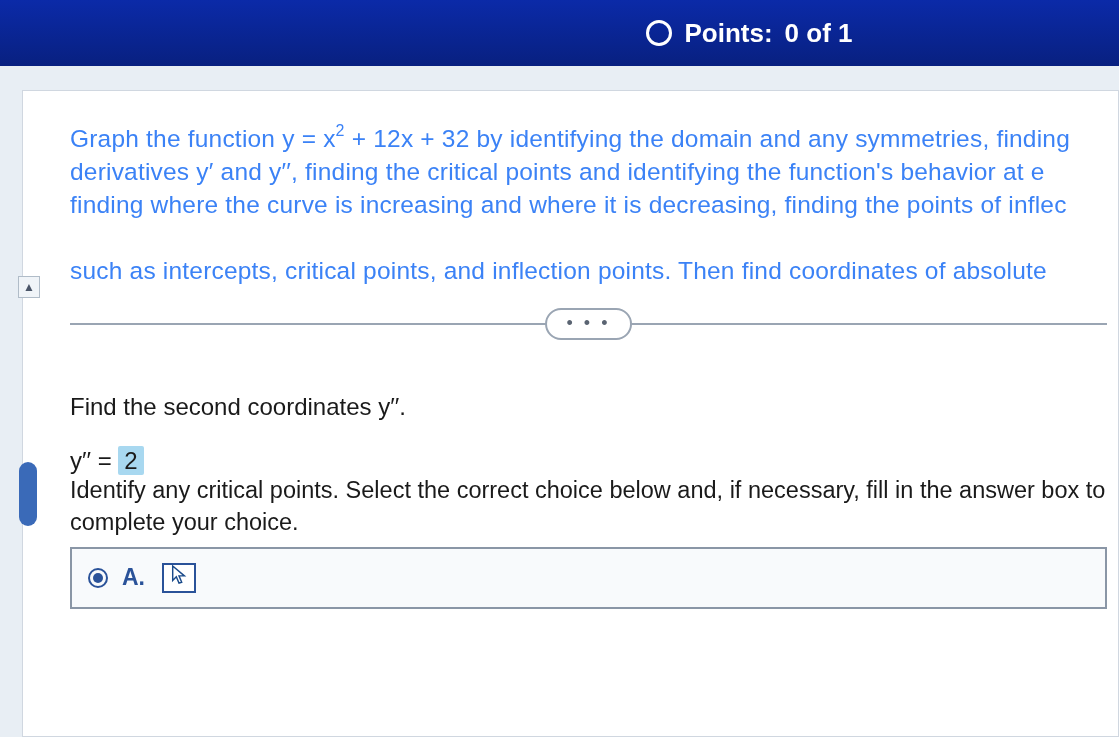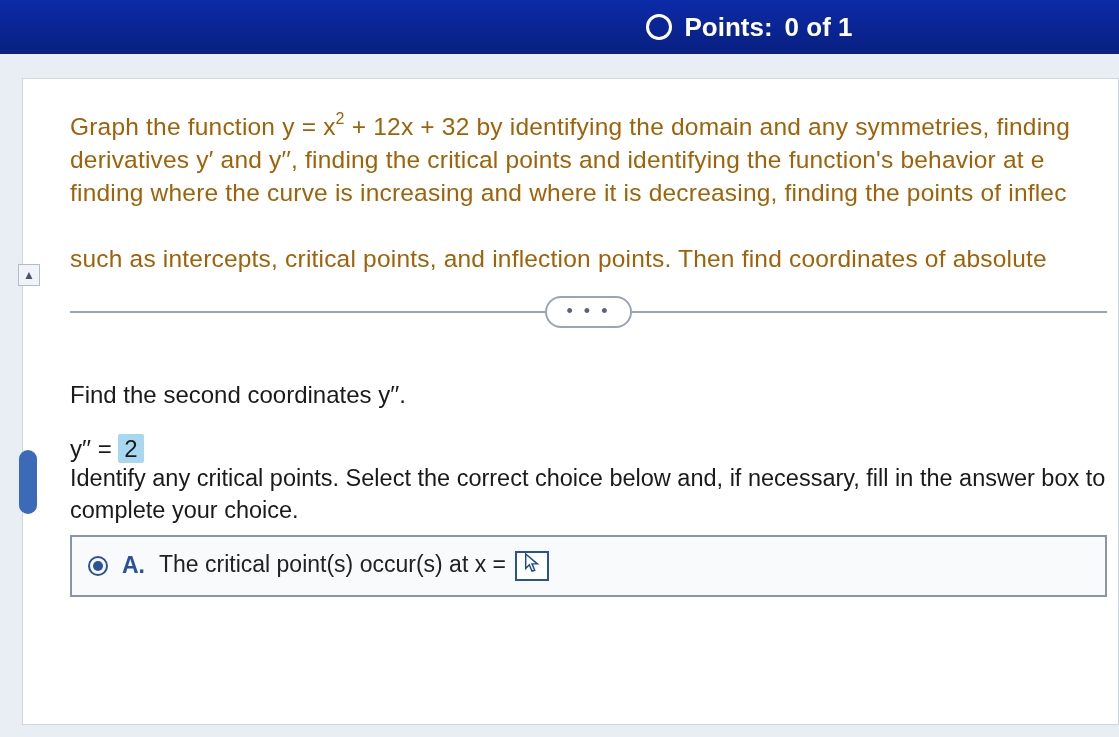--- a/index.html
+++ b/index.html
@@ -6,21 +6,21 @@
   body {
     font-family: Arial, Helvetica, sans-serif;
     background: #e8eef4;
     width: 1119px;
     height: 737px;
     overflow: hidden;
   }
   .header {
     background: #0a1f8f;
     background: linear-gradient(180deg, #0b2aa8 0%, #082080 100%);
-    height: 54px;
+    height: 66px;
     display: flex;
     align-items: center;
     justify-content: center;
     padding: 0 60px;
     position: relative;
   }
   .header .top-fragment {
     position: absolute;
     top: -8px;
     left: 180px;
@@ -72,21 +72,21 @@
     position: absolute;
     left: -3px;
     top: 372px;
     width: 18px;
     height: 64px;
     background: #3a6ab8;
     border-radius: 9px;
   }
   .question-text {
     font-size: 24.5px;
-    color: #a16207;
+    color: #3b82f6;
     line-height: 1.35;
     letter-spacing: 0.2px;
   }
   .question-text .sup {
     font-size: 16px;
     vertical-align: super;
     position: relative;
     top: -2px;
   }
   .divider-wrap {
@@ -225,21 +225,21 @@
     </div>
     <div class="instruct">Identify any critical points. Select the correct choice below and, if necessary, fill in the answer box to complete your choice.</div>
 
     <div class="choice-box">
       <div class="choice-row">
         <span class="radio">
           <span class="radio-dot"></span>
         </span>
         <span class="choice-letter">A.</span>
         <span>
-          <span>The critical point(s) occur(s) at x = </span><span class="answer-box">
+          <span class="answer-box">
               <span class="cursor-icon"><svg viewBox="0 0 20 24">
                   <path d="M3 2 L3 18 L7 14 L10 21 L13 20 L10 13 L16 13 Z" fill="#fff" stroke="#1a4a8a" stroke-width="1.6"></path>
                 </svg></span>
             </span>
         </span>
       </div>
     </div>
   </div>
 
 </div>

